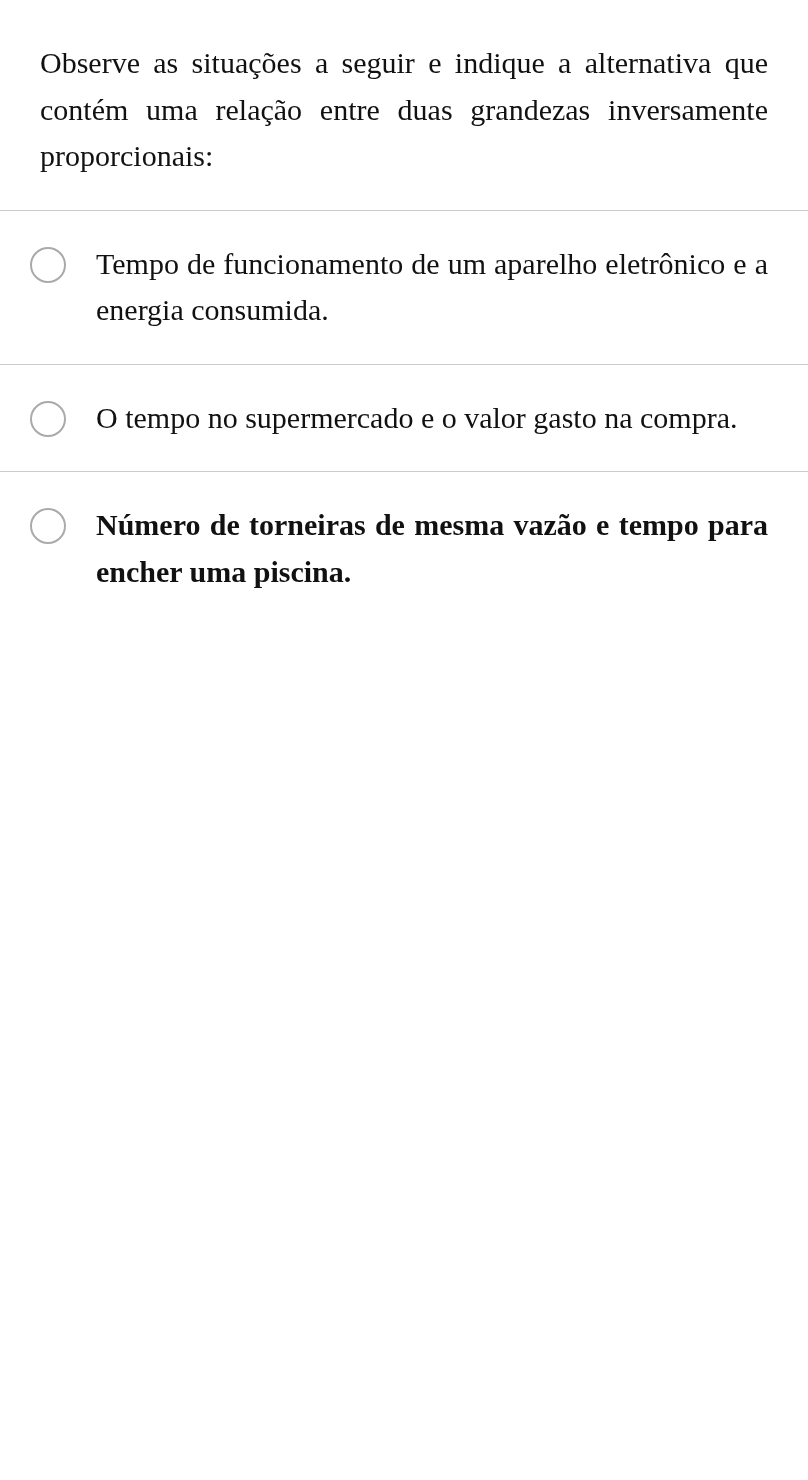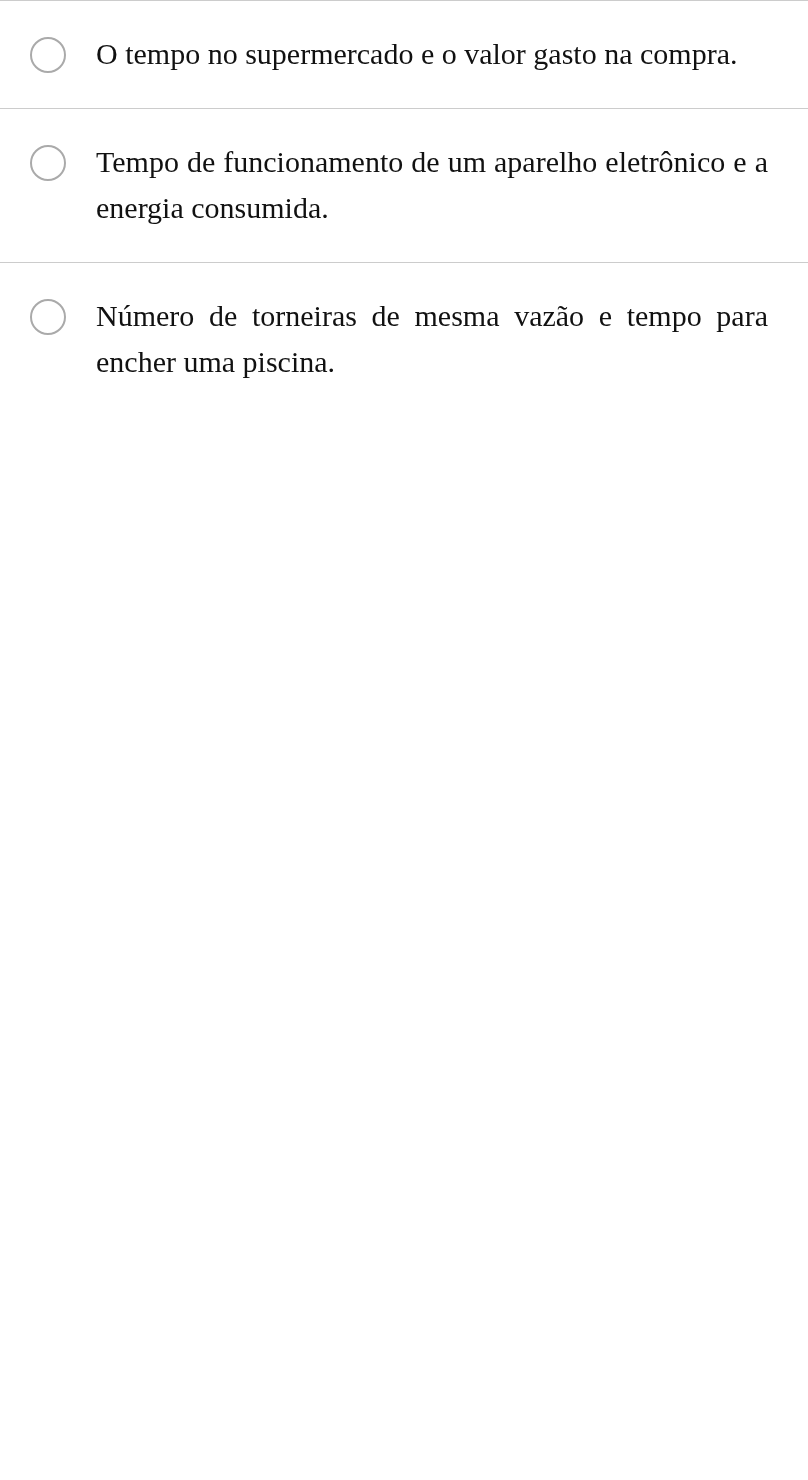--- a/index.html
+++ b/index.html
@@ -33,20 +33,21 @@
     .option-item {
       display: flex;
       align-items: flex-start;
       padding: 30px 40px 30px 30px;
       border-top: 1.5px solid #cccccc;
       gap: 30px;
     }
 
     .option-item:last-child {
       border-bottom: none;
+      font-weight: bold;
     }
 
     .radio-wrapper {
       flex-shrink: 0;
       margin-top: 4px;
       display: flex;
       align-items: flex-start;
       padding-top: 2px;
     }
 
@@ -64,33 +65,34 @@
     .option-text {
       line-height: 1.55;
       text-align: justify;
       flex: 1;
     }
   </style>
 </head>
 <body>
 
 <div>
+  <div class="question-text">Observe as situações a seguir e indique a alternativa que contém uma relação entre duas grandezas inversamente proporcionais:</div>
 
   <ul class="options-list">
   <li class="option-item">
         <div class="radio-wrapper">
           <span class="radio-circle"></span>
         </div>
-        <span class="option-text">O tempo no supermercado e o valor gasto na compra.</span>
+        <span class="option-text">Tempo de funcionamento de um aparelho eletrônico e a energia consumida.</span>
       </li>
       <li class="option-item">
         <div class="radio-wrapper">
           <span class="radio-circle"></span>
         </div>
-        <span class="option-text">Tempo de funcionamento de um aparelho eletrônico e a energia consumida.</span>
+        <span class="option-text">O tempo no supermercado e o valor gasto na compra.</span>
       </li>
       <li class="option-item">
         <div class="radio-wrapper">
           <span class="radio-circle"></span>
         </div>
         <span class="option-text">Número de torneiras de mesma vazão e tempo para encher uma piscina.</span>
       </li>
     </ul>
 </div>
 

